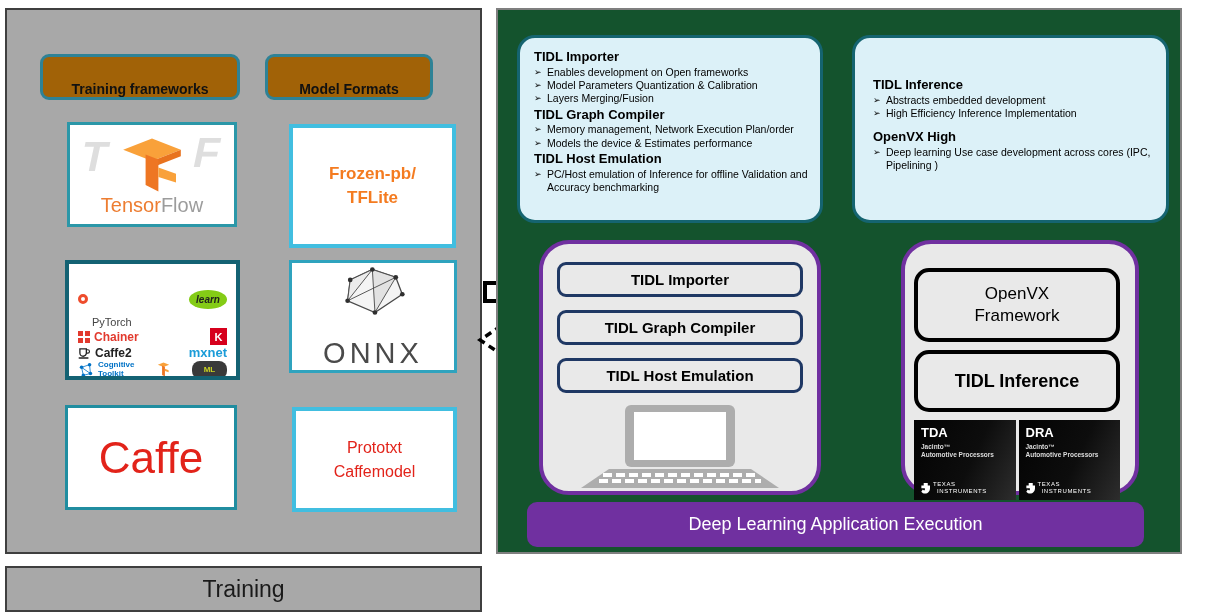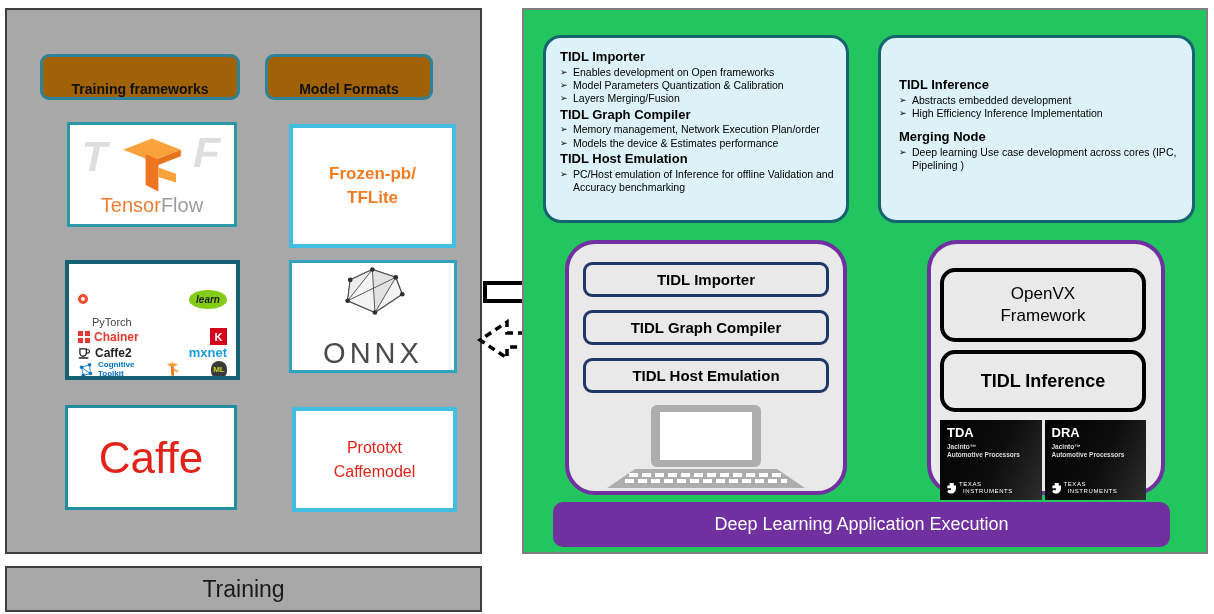--- a/index.html
+++ b/index.html
@@ -3,22 +3,22 @@
 <meta charset="utf-8">
 <style>
   html,body{margin:0;padding:0;background:#fff;}
   .canvas{position:relative;width:1214px;height:614px;background:#fff;
           font-family:"Liberation Sans",sans-serif;overflow:hidden;}
   .abs{position:absolute;}
 
   
   .tpanel{position:absolute;left:5px;top:8px;width:477px;height:546px;
           background:#A8A8A8;border:2px solid #3F3F3F;box-sizing:border-box;}
-  .ipanel{position:absolute;left:522px;top:8px;width:686px;height:546px;
-          background:#22c55e;border:2px solid #7F7F7F;box-sizing:border-box;}
+  .ipanel{position:absolute;left:496px;top:8px;width:686px;height:546px;
+          background:#14532d;border:2px solid #7F7F7F;box-sizing:border-box;}
   .bar{position:absolute;display:flex;align-items:center;justify-content:center;
        box-sizing:border-box;color:#1a1a1a;}
   .bar-t{left:5px;top:566px;width:477px;height:46px;background:#A8A8A8;
          border:2px solid #3F3F3F;font-size:23px;}
   .bar-i{left:522px;top:566px;width:686px;height:46px;background:#E9E9E9;
          border:2px solid #666;font-size:21px;}
 
   
   .hd{position:absolute;background:#a16207;border:3px solid #2E8296;border-radius:9px;
       display:flex;align-items:flex-end;justify-content:center;font-weight:bold;
@@ -57,21 +57,21 @@
        align-items:center;justify-content:center;}
   .skl span{font-size:10px;font-style:italic;font-weight:bold;color:#20231c;}
   .ch-icon{display:grid;grid-template-columns:5px 5px;grid-gap:2px;}
   .ch-icon i{width:5px;height:5px;background:#E23A2E;display:block;}
   .ch-txt{font-size:12px;color:#E23A2E;font-weight:bold;}
   .keras{width:17px;height:17px;background:#D6001C;color:#fff;font-weight:bold;font-size:11px;
          display:flex;align-items:center;justify-content:center;}
   .caffe2-txt{font-size:12px;font-weight:bold;color:#222;}
   .mxnet-txt{font-size:13px;font-weight:bold;color:#1A9CD8;}
   .cntk-txt{font-size:8px;font-weight:bold;color:#0072C6;line-height:1.1;}
-  .mlcube{width:16px;height:18px;background:#3A3A3A;border-radius:8px;color:#CAD422;
+  .mlcube{width:35px;height:18px;background:#3A3A3A;border-radius:8px;color:#CAD422;
           font-size:8px;font-weight:bold;display:flex;align-items:center;justify-content:center;}
 
   
   .arrow-solid{left:483px;top:268px;width:74px;height:48px;}
   .arrow-dashed{left:477px;top:319px;width:74px;height:42px;}
 
   
   .info{position:absolute;background:#DCF1F8;border:3px solid #156470;border-radius:18px;
         padding:10px 12px 8px 14px;color:#000;box-sizing:border-box;}
   .info1{left:19px;top:25px;width:306px;height:188px;}
@@ -284,21 +284,21 @@
     <div class="info info2">
       <div class="ititle">TIDL Inference</div>
       <div class="ib">
           <span class="bm">➢</span>
           <span class="bt">Abstracts embedded development</span>
         </div>
       <div class="ib">
           <span class="bm">➢</span>
           <span class="bt">High Efficiency Inference Implementation</span>
         </div>
-      <div class="ititle isp">Merging Node</div>
+      <div class="ititle isp">OpenVX High</div>
       <div class="ib">
           <span class="bm">➢</span>
           <span class="bt">Deep learning Use case development across cores (IPC, Pipelining )</span>
         </div>
     </div>
 
     <div class="pbox pbox1">
       <div class="pill pill1">
           <span>TIDL Importer</span>
         </div>

